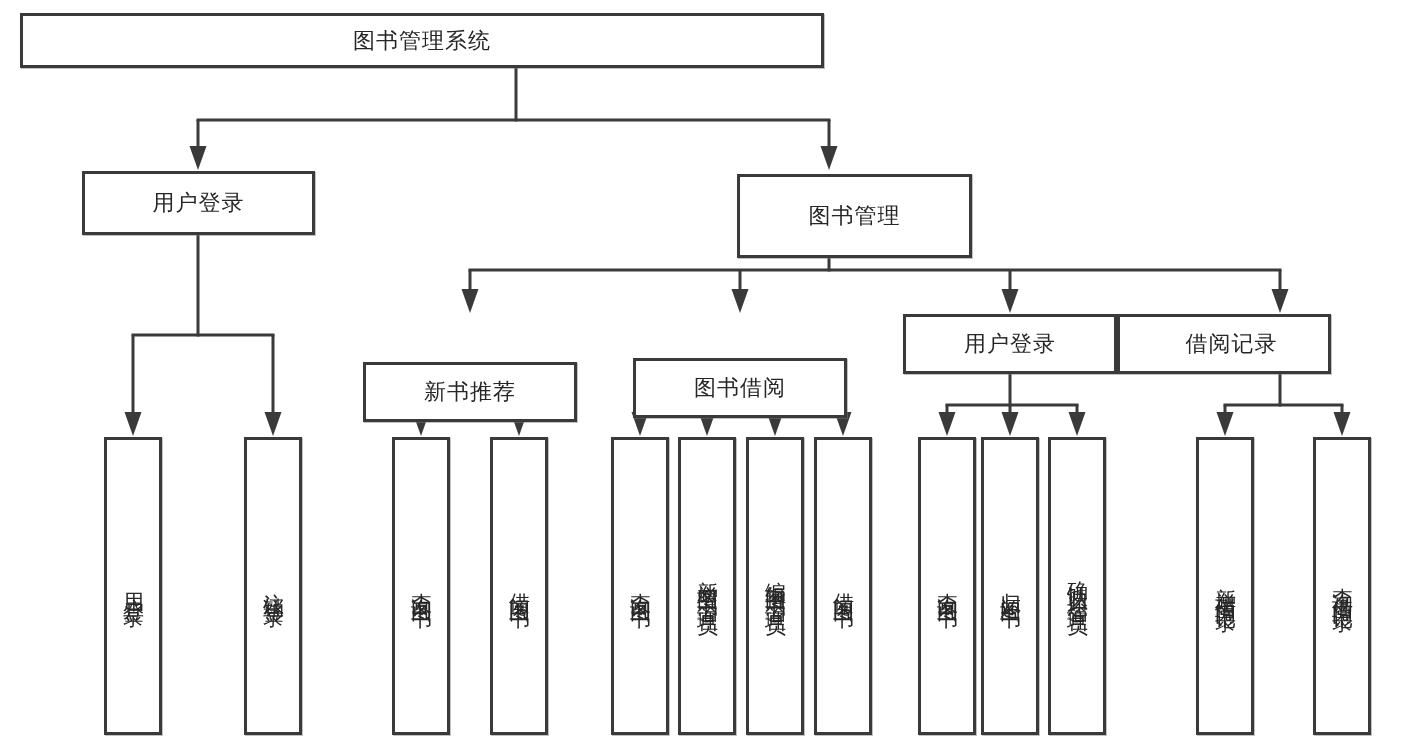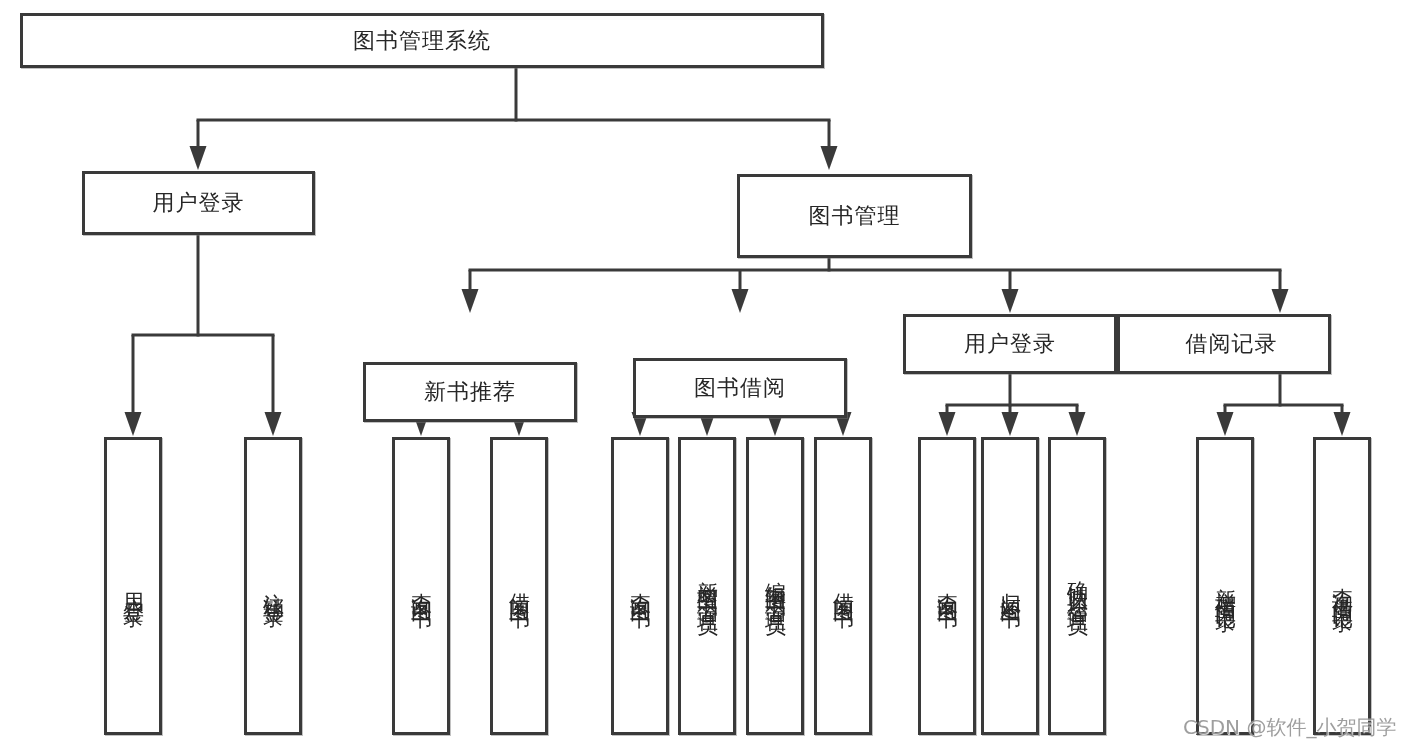--- a/index.html
+++ b/index.html
@@ -212,14 +212,13 @@
     <span>确认归还（管理员）</span>
   </div>
 
   <div class="node vbox leaf r0">
     <span>新增借阅记录</span>
   </div>
   <div class="node vbox leaf r1">
     <span>查询借阅记录</span>
   </div>
 
-  <div class="watermark">CSDN @软件_小贺同学</div>
 </div>
 
 </body></html>

